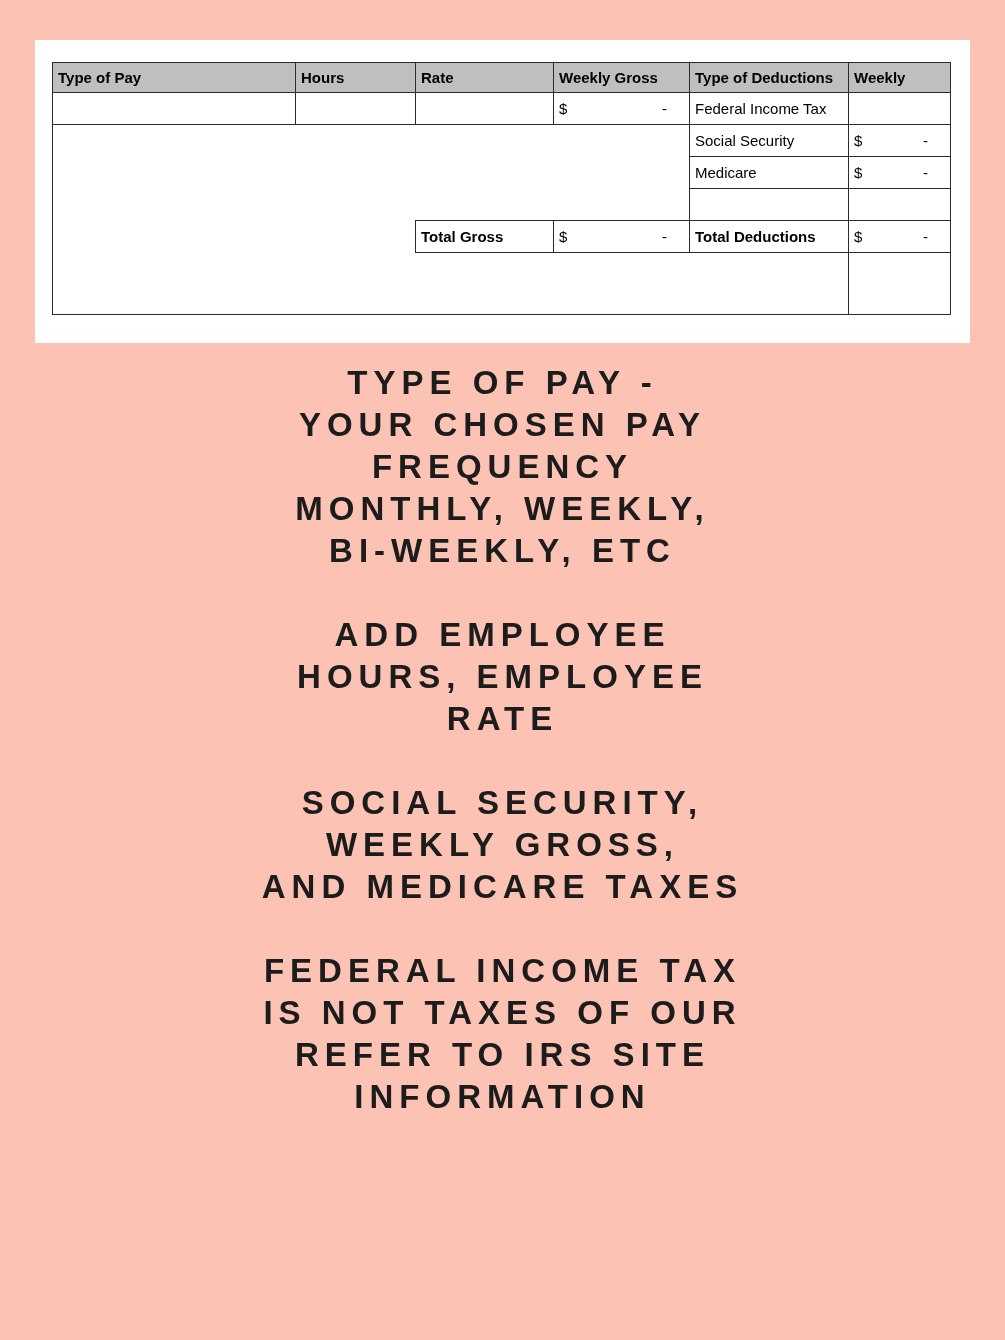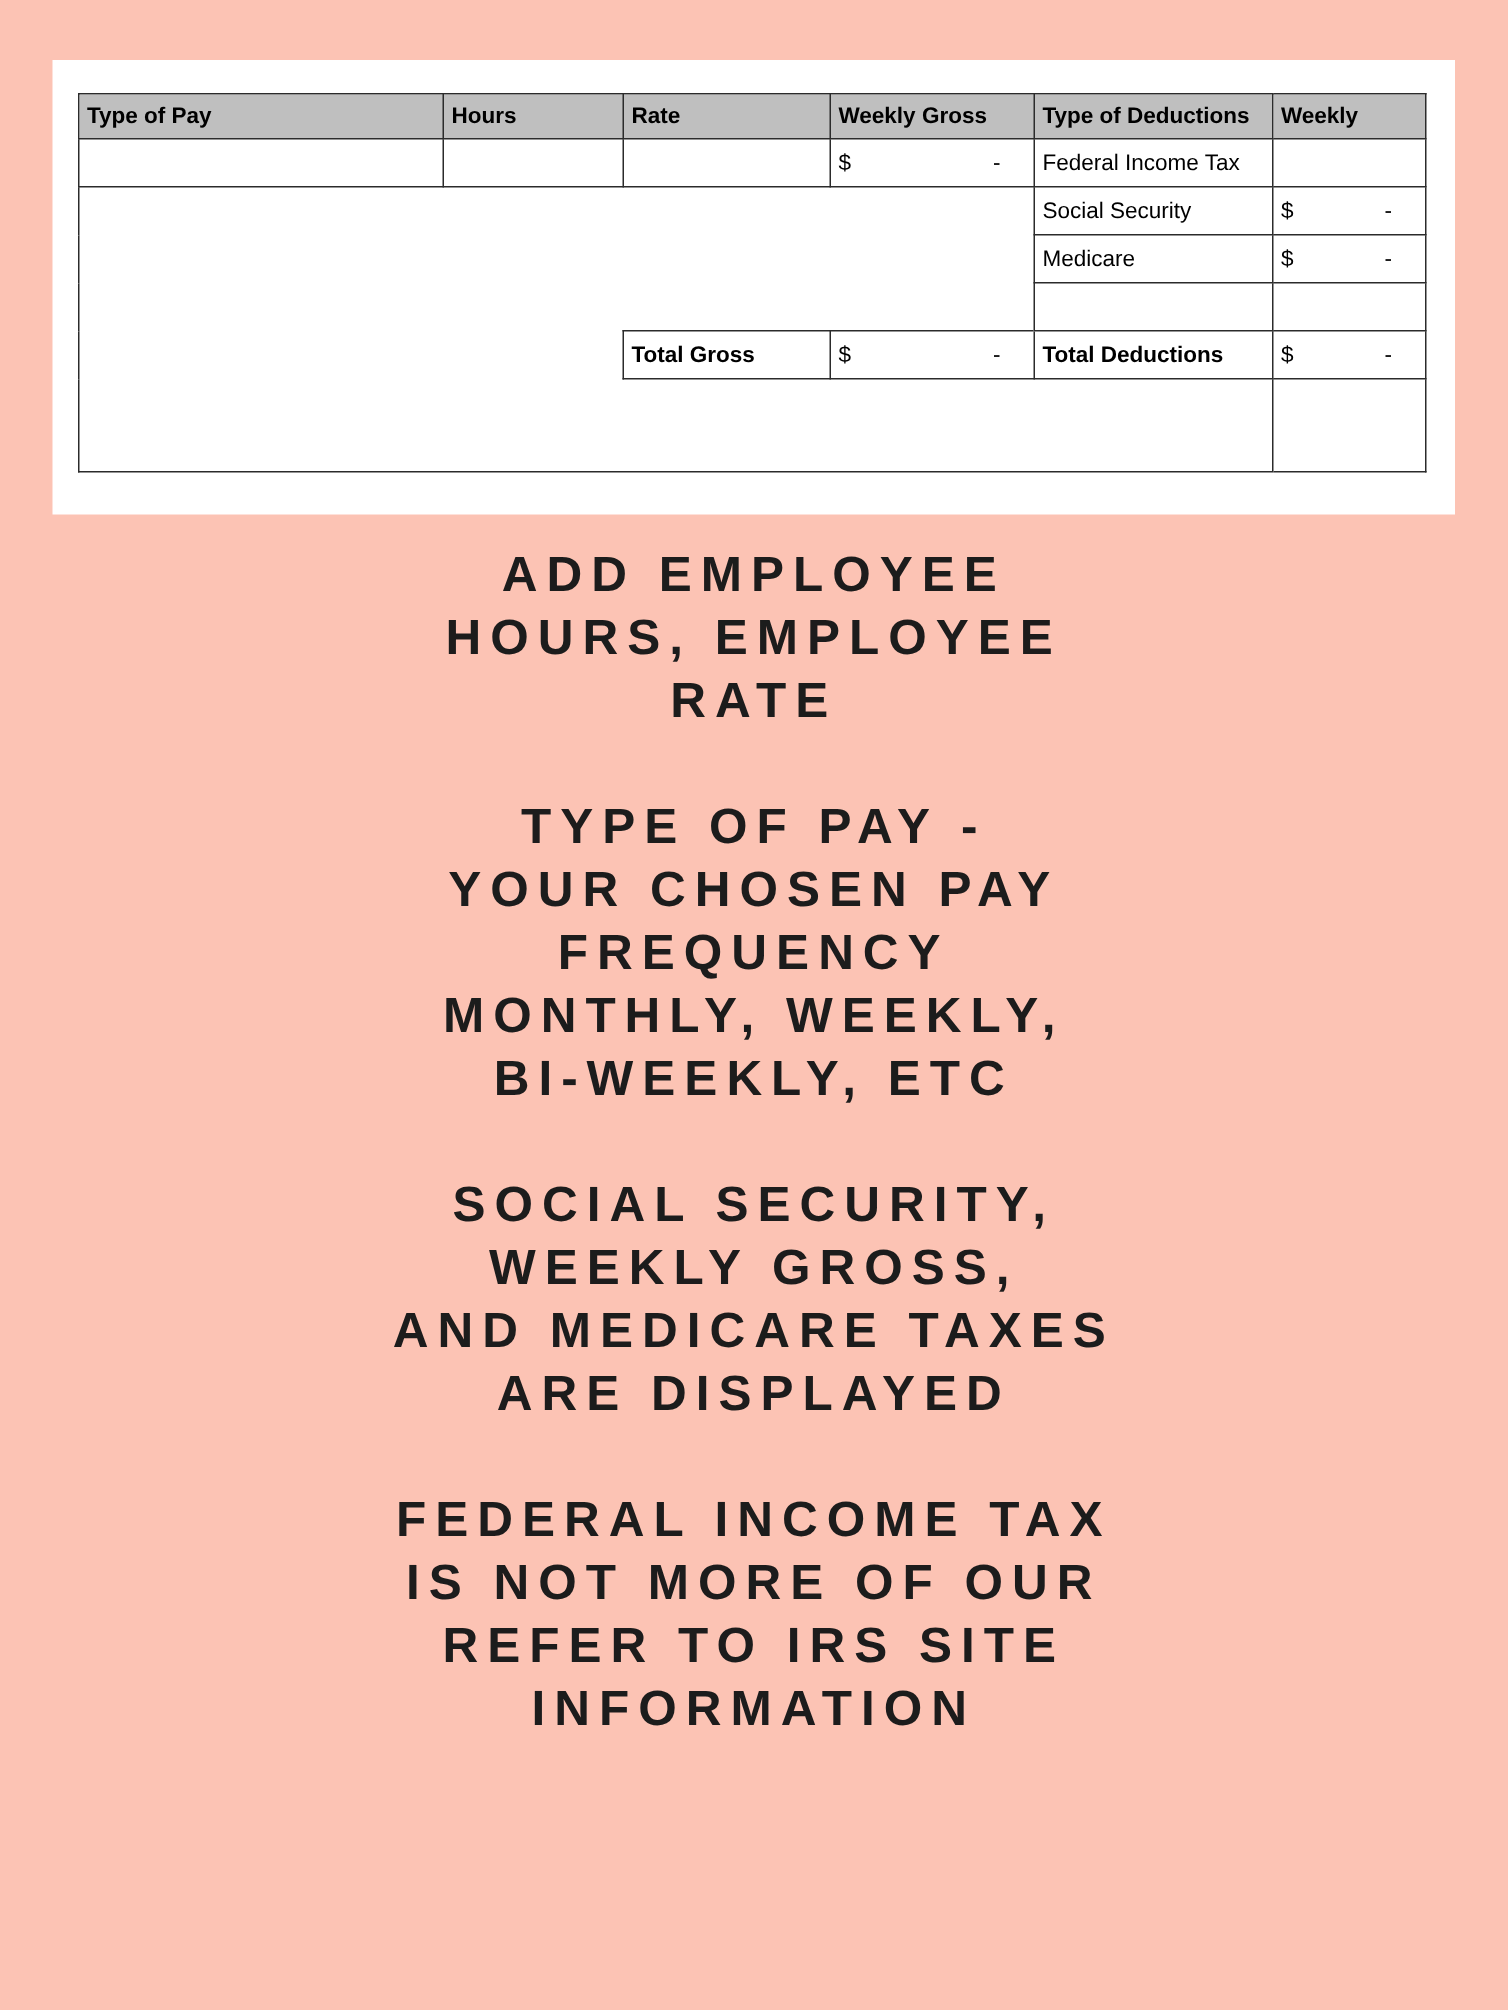--- a/index.html
+++ b/index.html
@@ -157,36 +157,35 @@
       <tr class="fill">
         <td class="midempty" colspan="3"></td>
         <td class="fcol"></td>
       </tr>
     </tbody>
   </table>
 </div>
 
 <div class="notes">
   <div class="note-block">
-    <div class="note-line">ADD EMPLOYEE</div>
-    <div class="note-line">HOURS, EMPLOYEE</div>
-    <div class="note-line">RATE</div>
-  </div>
-  <div class="note-block">
     <div class="note-line">TYPE OF PAY -</div>
     <div class="note-line">YOUR CHOSEN PAY</div>
     <div class="note-line">FREQUENCY</div>
     <div class="note-line">MONTHLY, WEEKLY,</div>
     <div class="note-line">BI-WEEKLY, ETC</div>
   </div>
   <div class="note-block">
+    <div class="note-line">ADD EMPLOYEE</div>
+    <div class="note-line">HOURS, EMPLOYEE</div>
+    <div class="note-line">RATE</div>
+  </div>
+  <div class="note-block">
     <div class="note-line">SOCIAL SECURITY,</div>
     <div class="note-line">WEEKLY GROSS,</div>
     <div class="note-line">AND MEDICARE TAXES</div>
-    <div class="note-line">ARE DISPLAYED</div>
   </div>
   <div class="note-block">
     <div class="note-line">FEDERAL INCOME TAX</div>
-    <div class="note-line">IS NOT MORE OF OUR</div>
+    <div class="note-line">IS NOT TAXES OF OUR</div>
     <div class="note-line">REFER TO IRS SITE</div>
     <div class="note-line">INFORMATION</div>
   </div>
 </div>
 
 </body></html>

